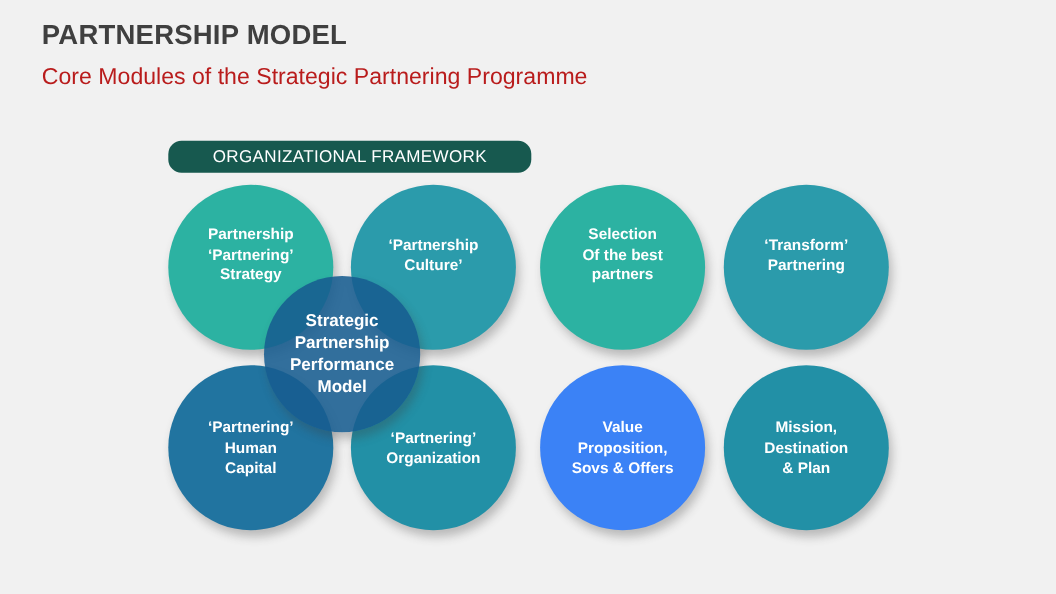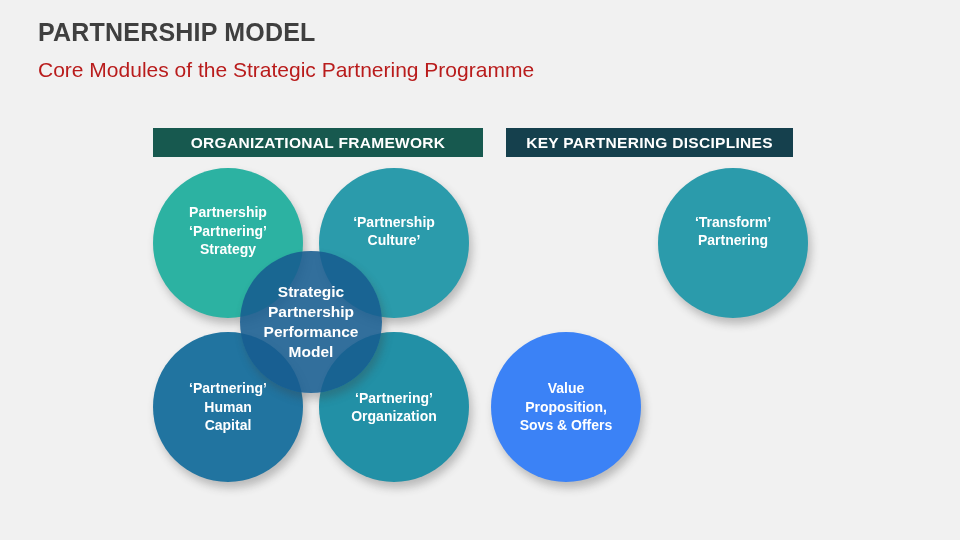--- a/index.html
+++ b/index.html
@@ -17,21 +17,21 @@
     color:#3F3F3F;letter-spacing:0.2px;
   }
   .subtitle{
     position:absolute;left:38px;top:56px;
     font-size:21px;line-height:27px;font-weight:normal;
     color:#b91c1c;
   }
   .band{
     position:absolute;top:128px;height:29px;
     display:flex;align-items:center;justify-content:center;
-    color:#FFFFFF;font-size:15.5px;font-weight:bold;letter-spacing:0.3px;
+    color:#FFFFFF;font-size:15.5px;font-weight:normal;letter-spacing:0.3px;border-radius:12px;
   }
   .band.l-head{left:153px;width:330px;}
   .band.r-head{left:506px;width:287px;}
   .bubble{
     position:absolute;border-radius:50%;
     display:flex;align-items:center;justify-content:center;
     text-align:center;color:#FFFFFF;font-weight:bold;
     box-shadow:3px 6px 9px rgba(60,60,60,0.30);
   }
   .outer{width:150px;height:150px;font-size:14px;line-height:1.32;z-index:1;}
@@ -53,21 +53,20 @@
 <body>
 
 <div class="stage" style="background-color: rgb(241, 241, 241);">
 
   <h1 class="title" style="color: rgb(63, 63, 63);">PARTNERSHIP MODEL</h1>
 
   <div class="subtitle">Core Modules of the Strategic Partnering Programme</div>
 
   <div class="band l-head" style="background-color: rgb(23, 89, 79);">ORGANIZATIONAL FRAMEWORK</div>
 
-  <div class="band r-head" style="background-color: rgb(21, 64, 77);">KEY PARTNERING DISCIPLINES</div>
 
   <div class="bubble outer up pos-l-tl" style="background-color: rgb(44, 178, 162);">
     <span class="txt">Partnership
 ‘Partnering’
 Strategy</span>
   </div>
 
   <div class="bubble outer up pos-l-tr" style="background-color: rgb(43, 155, 171);">
     <span class="txt">‘Partnership
 Culture’</span>
@@ -84,27 +83,37 @@
 Organization</span>
   </div>
 
   <div class="bubble hub pos-l-c" style="background-color: rgba(23, 92, 143, 0.88);">
     <span class="txt">Strategic
 Partnership
 Performance
 Model</span>
   </div>
 
+  <div class="bubble outer up pos-r-tl" style="background-color: rgb(44, 178, 162);">
+    <span class="txt">Selection
+Of the best
+partners</span>
+  </div>
 
   <div class="bubble outer up pos-r-tr" style="background-color: rgb(43, 155, 171);">
     <span class="txt">‘Transform’
 Partnering</span>
   </div>
 
   <div class="bubble outer pos-r-bl" style="background-color: #3b82f6;">
     <span class="txt">Value
 Proposition,
 Sovs &amp; Offers</span>
   </div>
 
+  <div class="bubble outer pos-r-br" style="background-color: rgb(34, 144, 166);">
+    <span class="txt">Mission,
+Destination
+&amp; Plan</span>
+  </div>
 
 
 </div>
 
 </body></html>

